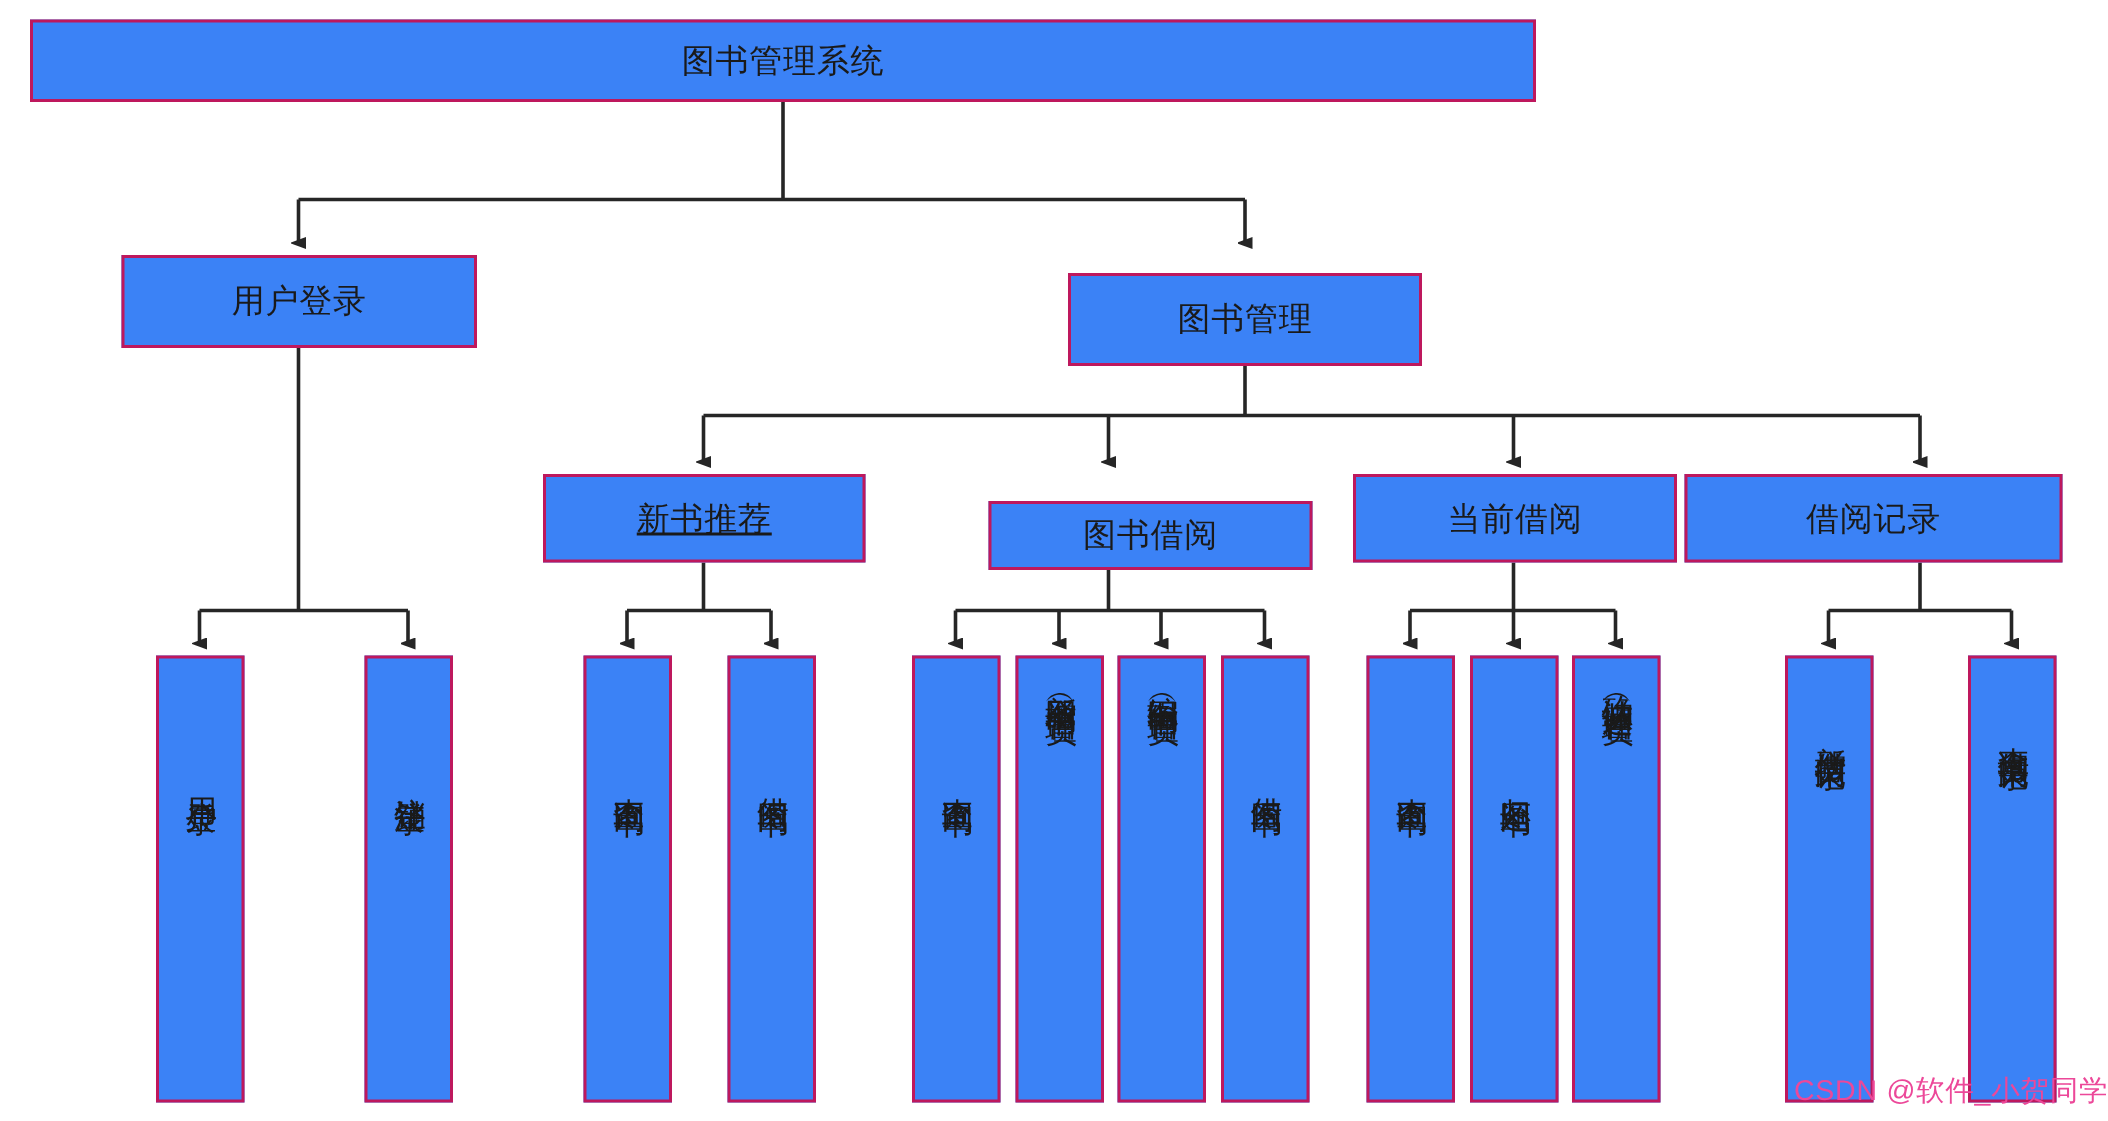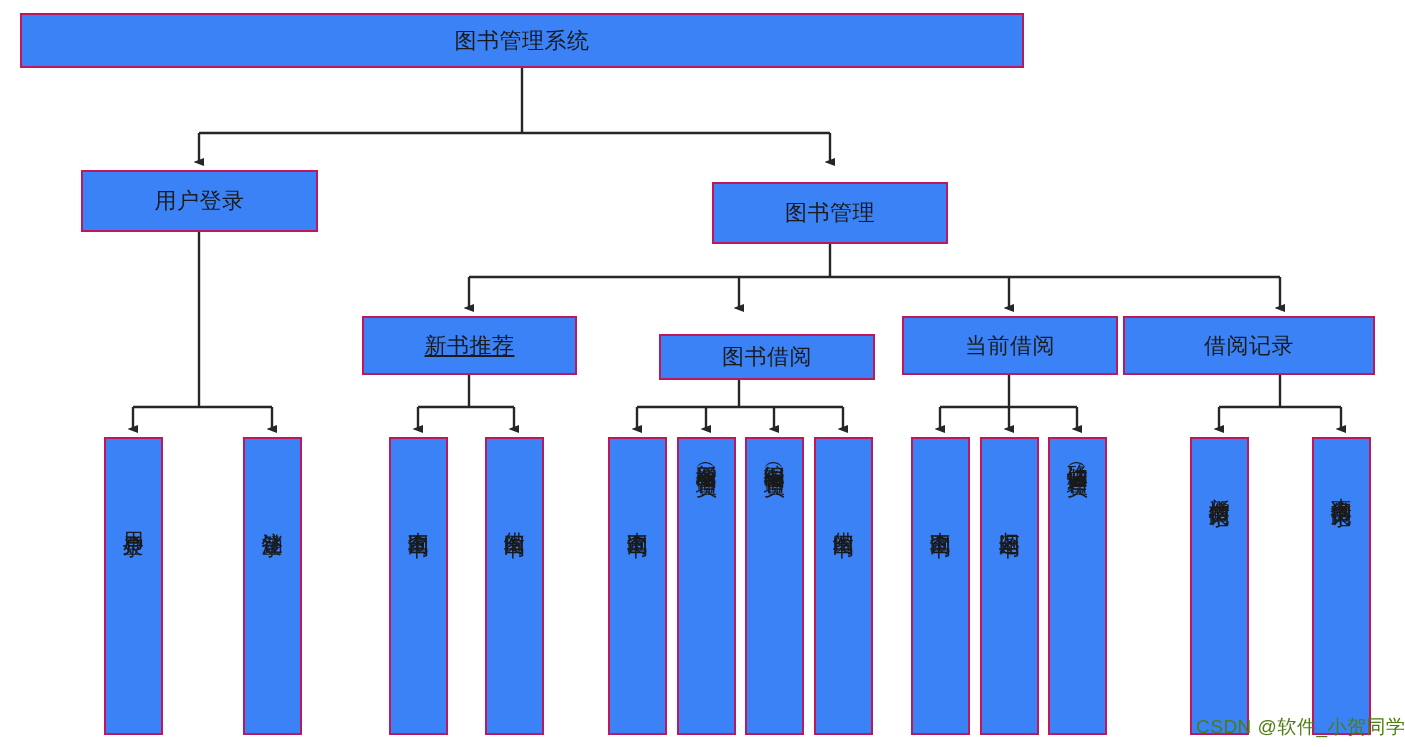--- a/index.html
+++ b/index.html
@@ -60,21 +60,21 @@
   }
   .node.leaf.medium .label {
     margin-top: 34px;
   }
   .node.leaf.tall .label {
     margin-top: 0px;
   }
   .watermark {
     position: absolute;
     font-size: 19px;
-    color: #4d7c0f;
+    color: #ec4899;
     white-space: nowrap;
     letter-spacing: 0.5px;
   }
 </style>
 </head>
 <body>
 
 <div id="canvas">
 
   <svg class="connectors" viewBox="0 0 1405 747" xmlns="http://www.w3.org/2000/svg">

